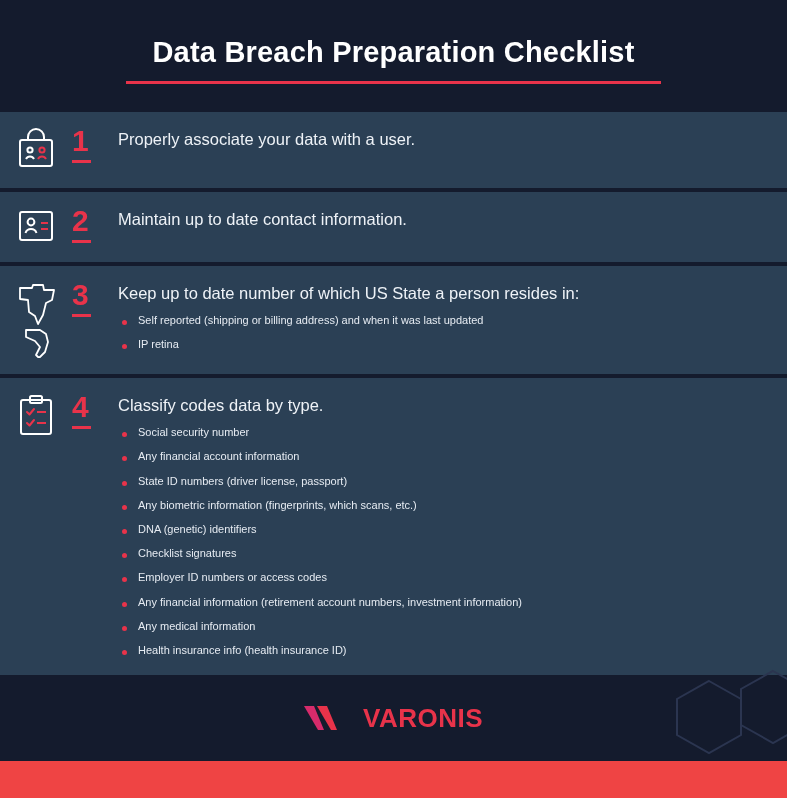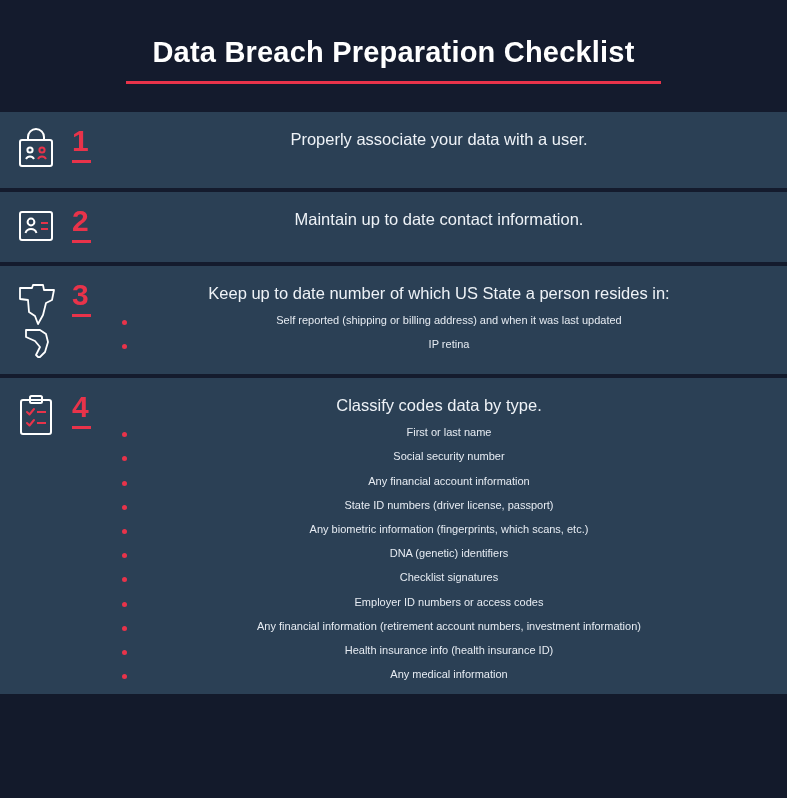--- a/index.html
+++ b/index.html
@@ -11,21 +11,21 @@
     width: 787px;
     height: 798px;
     font-family: "Liberation Sans", sans-serif;
     color: #ffffff;
     overflow: hidden;
     position: relative;
   }
   .page {
     position: relative;
     width: 787px;
-    height: 694px;
+    height: 798px;
     background: #ef4444;
     overflow: hidden;
   }
 
   
   .hex-deco {
     position: absolute;
     stroke: #2b3550;
     fill: none;
     stroke-width: 2;
@@ -91,21 +91,20 @@
     color: #e8334a;
     line-height: 1;
     display: inline-block;
     border-bottom: 3px solid #e8334a;
     padding-bottom: 4px;
     padding-right: 2px;
   }
   .text-cell {
     flex: 1;
     padding-right: 27px;
-    text-align: center;
   }
   .row-title {
     font-size: 16.5px;
     color: #eef2f7;
     line-height: 1.35;
     margin: 2px 0 0 0;
     font-weight: normal;
   }
   ul.bullets {
     list-style: none;
@@ -237,31 +236,30 @@
           <path d="M11 29 l2.5 2.5 l4.5 -5.5" fill="none" stroke="#e8334a" stroke-width="2" stroke-linecap="round" stroke-linejoin="round"></path>
           <line x1="21" y1="29" x2="30" y2="29" stroke="#e8334a" stroke-width="2"></line>
         </svg>
       </div>
       <div class="num-cell">
         <span class="num">4</span>
       </div>
       <div class="text-cell">
         <p class="row-title">Classify codes data by type.</p>
         <ul class="bullets">
-          <li>First or last name</li>
           <li>Social security number</li>
           <li>Any financial account information</li>
           <li>State ID numbers (driver license, passport)</li>
           <li>Any biometric information (fingerprints, which scans, etc.)</li>
           <li>DNA (genetic) identifiers</li>
           <li>Checklist signatures</li>
           <li>Employer ID numbers or access codes</li>
           <li>Any financial information (retirement account numbers, investment information)</li>
+          <li>Any medical information</li>
           <li>Health insurance info (health insurance ID)</li>
-          <li>Any medical information</li>
         </ul>
       </div>
     </div>
 
   </div>
 
   <div class="footer">
     <div class="logo">
       <svg width="52" height="30" viewBox="0 0 52 30">
         <polygon points="0,3 10,3 20,27 14,27" fill="#d62b6b"></polygon>

